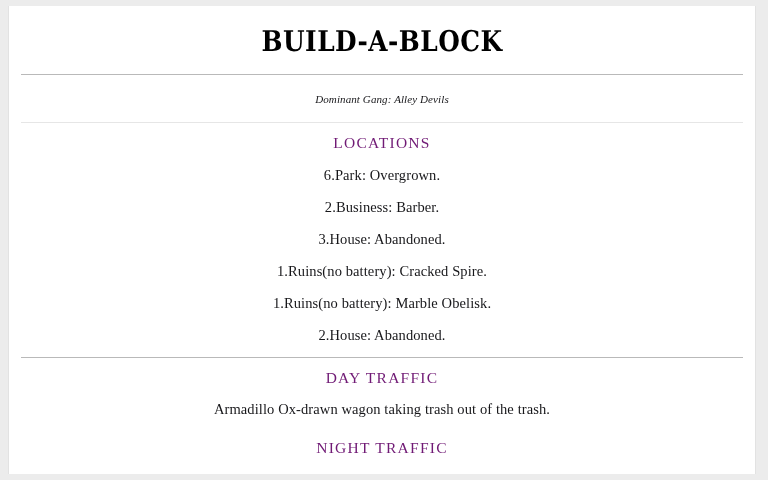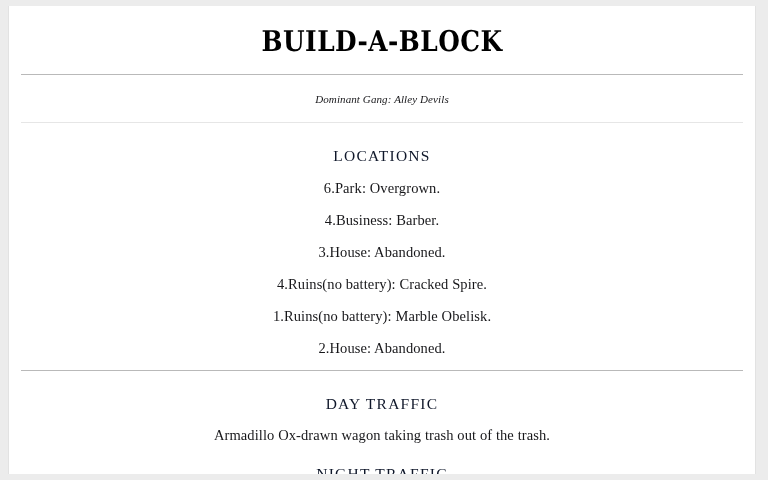--- a/index.html
+++ b/index.html
@@ -70,25 +70,25 @@
   .gang-line {
     font-size: 11px;
     color: #17171a;
     padding: 18px 0 17px 0;
     letter-spacing: 0.1px;
     font-style: italic;
   }
 
   .section-head {
     font-size: 15.5px;
-    color: #0f172a;
+    color: #701a75;
     letter-spacing: 1.25px;
     font-variant: small-caps;
     text-transform: uppercase;
-    margin: 13px;
+    margin: 0;
     font-weight: normal;
   }
 
   .locations-section {
     padding-top: 11px;
     padding-bottom: 13px;
   }
   .loc-list {
     list-style: none;
     margin: 0;
@@ -130,23 +130,23 @@
     <div class="section">
       <div class="gang-line">Dominant Gang: Alley Devils</div>
     </div>
 
     <hr class="rule light">
 
     <div class="section locations-section">
       <h2 class="section-head">LOCATIONS</h2>
       <ul class="loc-list">
         <li class="loc-item">6.Park: Overgrown.</li>
-        <li class="loc-item">4.Business: Barber.</li>
+        <li class="loc-item">2.Business: Barber.</li>
         <li class="loc-item">3.House: Abandoned.</li>
-        <li class="loc-item">4.Ruins(no battery): Cracked Spire.</li>
+        <li class="loc-item">1.Ruins(no battery): Cracked Spire.</li>
         <li class="loc-item">1.Ruins(no battery): Marble Obelisk.</li>
         <li class="loc-item">2.House: Abandoned.</li>
       </ul>
     </div>
 
     <hr class="rule">
 
     <div class="section traffic-section">
       <h2 class="section-head">DAY TRAFFIC</h2>
       <div class="body-line">Armadillo Ox-drawn wagon taking trash out of the trash.</div>

